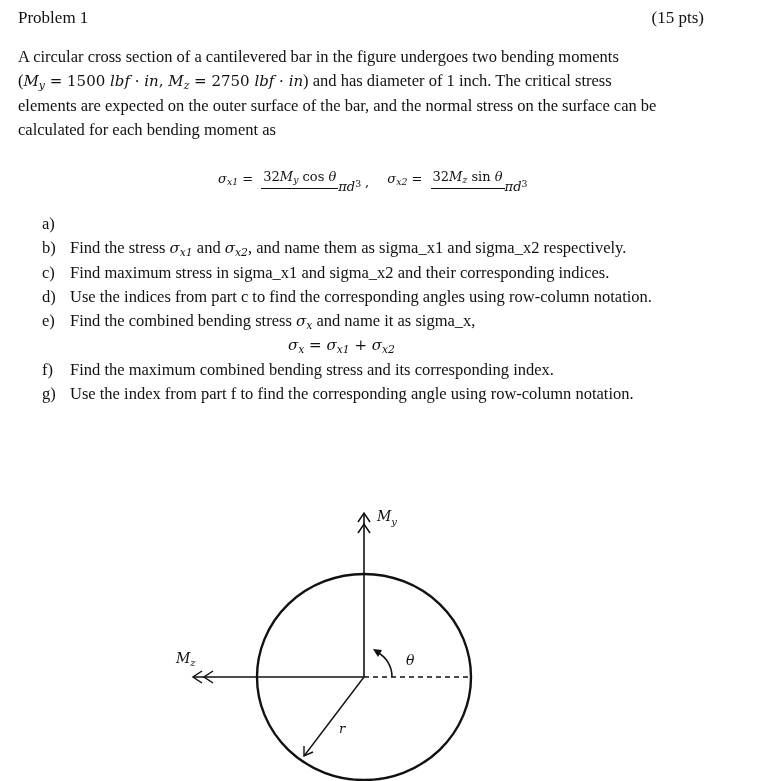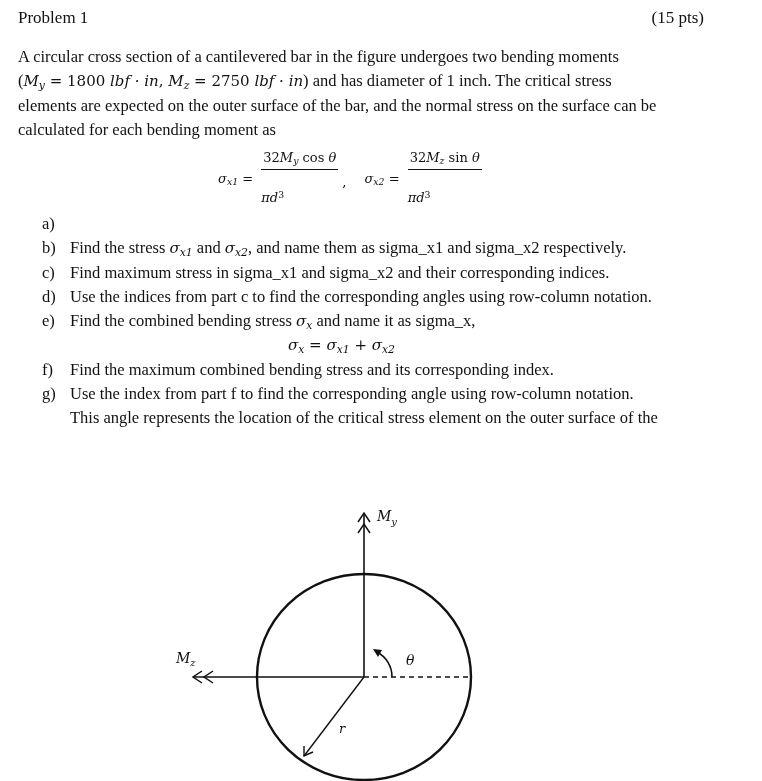--- a/index.html
+++ b/index.html
@@ -10,42 +10,42 @@
   .abs { position: absolute; white-space: nowrap; }
   .title { left: 18px; top: 8px; font-size: 17px; }
   .pts { right: 58px; top: 8px; font-size: 17px; }
   .para { left: 18px; top: 45px; width: 700px; line-height: 24.3px; white-space: normal; }
   .para .line { display: block; white-space: nowrap; }
   .math { font-family: "DejaVu Serif", serif; font-style: italic; font-size: 15px; }
   .mathup { font-family: "DejaVu Serif", serif; font-size: 15px; }
   sub { font-size: 0.72em; vertical-align: -0.25em; line-height: 0; }
   sup { font-size: 0.72em; vertical-align: 0.45em; line-height: 0; }
   .eqblock { left: 218px; top: 153px; height: 50px; display: flex; align-items: center; font-family: "DejaVu Serif", serif; font-size: 13px; }
-  .frac { display: inline-flex; flex-direction: column; align-items: flex-start; margin: 13px 4px; }
+  .frac { display: inline-flex; flex-direction: row; align-items: center; margin: 13px 4px; }
   .frac .num { padding: 0 2px 1px 2px; border-bottom: 1px solid #111; line-height: 20px; }
   .frac .den { line-height: 20px; padding-top: 18px; }
   .it { font-style: italic; }
   .ol { left: 42px; top: 212px; line-height: 24.3px; }
   .item { display: flex; white-space: nowrap; }
   .item .lbl { width: 28px; }
   .item .txt { }
   .center-eq { display: block; padding-left: 246px; }
   .cont { padding-left: 28px; display: block; }
   b { font-weight: normal; }
   svg.fig { position: absolute; left: 0; top: 0; }
 </style>
 </head>
 <body>
 
 <div class="abs title">Problem 1</div>
 <div class="abs pts">(15 pts)</div>
 
 <div class="abs para">
   <span class="line">A circular cross section of a cantilevered bar in the figure undergoes two bending moments</span>
-  <span class="line"><span>(</span><span class="math"><span>M</span><sub>y</sub></span><span class="mathup"> =  1800 </span><span class="math">lbf · in</span><span class="mathup">, </span><span class="math"><span>M</span><sub>z</sub></span><span class="mathup"> = 2750 </span><span class="math">lbf · in</span><span>)</span><span> and has diameter of 1 inch. The critical stress</span></span>
+  <span class="line"><span>(</span><span class="math"><span>M</span><sub>y</sub></span><span class="mathup"> =  1500 </span><span class="math">lbf · in</span><span class="mathup">, </span><span class="math"><span>M</span><sub>z</sub></span><span class="mathup"> = 2750 </span><span class="math">lbf · in</span><span>)</span><span> and has diameter of 1 inch. The critical stress</span></span>
   <span class="line">elements are expected on the outer surface of the bar, and the normal stress on the surface can be</span>
   <span class="line">calculated for each bending moment as</span>
 </div>
 
 <div class="abs eqblock">
   <span class="it"><span>σ</span><sub>x1</sub></span>
   <span style="white-space:pre"> = </span>
   <span class="frac">
     <span class="num"><span>32</span><span class="it">M</span><sub class="it">y</sub><span style="white-space:pre"> cos </span><span class="it">θ</span></span>
     <span class="den"><span class="it">π</span><span class="it">d</span><sup>3</sup></span>
@@ -81,21 +81,20 @@
   </div>
   <span class="center-eq math"><span>σ</span><sub>x</sub><span class="mathup" style="white-space:pre"> = </span><span>σ</span><sub>x1</sub><span class="mathup" style="white-space:pre"> + </span><span>σ</span><sub>x2</sub></span>
   <div class="item">
     <span class="lbl">f)</span>
     <span class="txt">Find the maximum combined bending stress and its corresponding index.</span>
   </div>
   <div class="item">
     <span class="lbl">g)</span>
     <span class="txt">Use the index from part f to find the corresponding angle using row-column notation.</span>
   </div>
-  <span class="cont">This angle represents the location of the critical stress element on the outer surface of the</span>
 </div>
 
 <svg class="fig" width="762" height="781" viewBox="0 0 762 781">
 
   <ellipse cx="364" cy="677" rx="107" ry="103" fill="none" stroke="#111" stroke-width="2.4"></ellipse>
 
   <line x1="364" y1="677" x2="364" y2="513" stroke="#111" stroke-width="1.6"></line>
   <polyline points="358,522 364,513 370,522" fill="none" stroke="#111" stroke-width="1.5"></polyline>
   <polyline points="358,533 364,524 370,533" fill="none" stroke="#111" stroke-width="1.5"></polyline>
 

